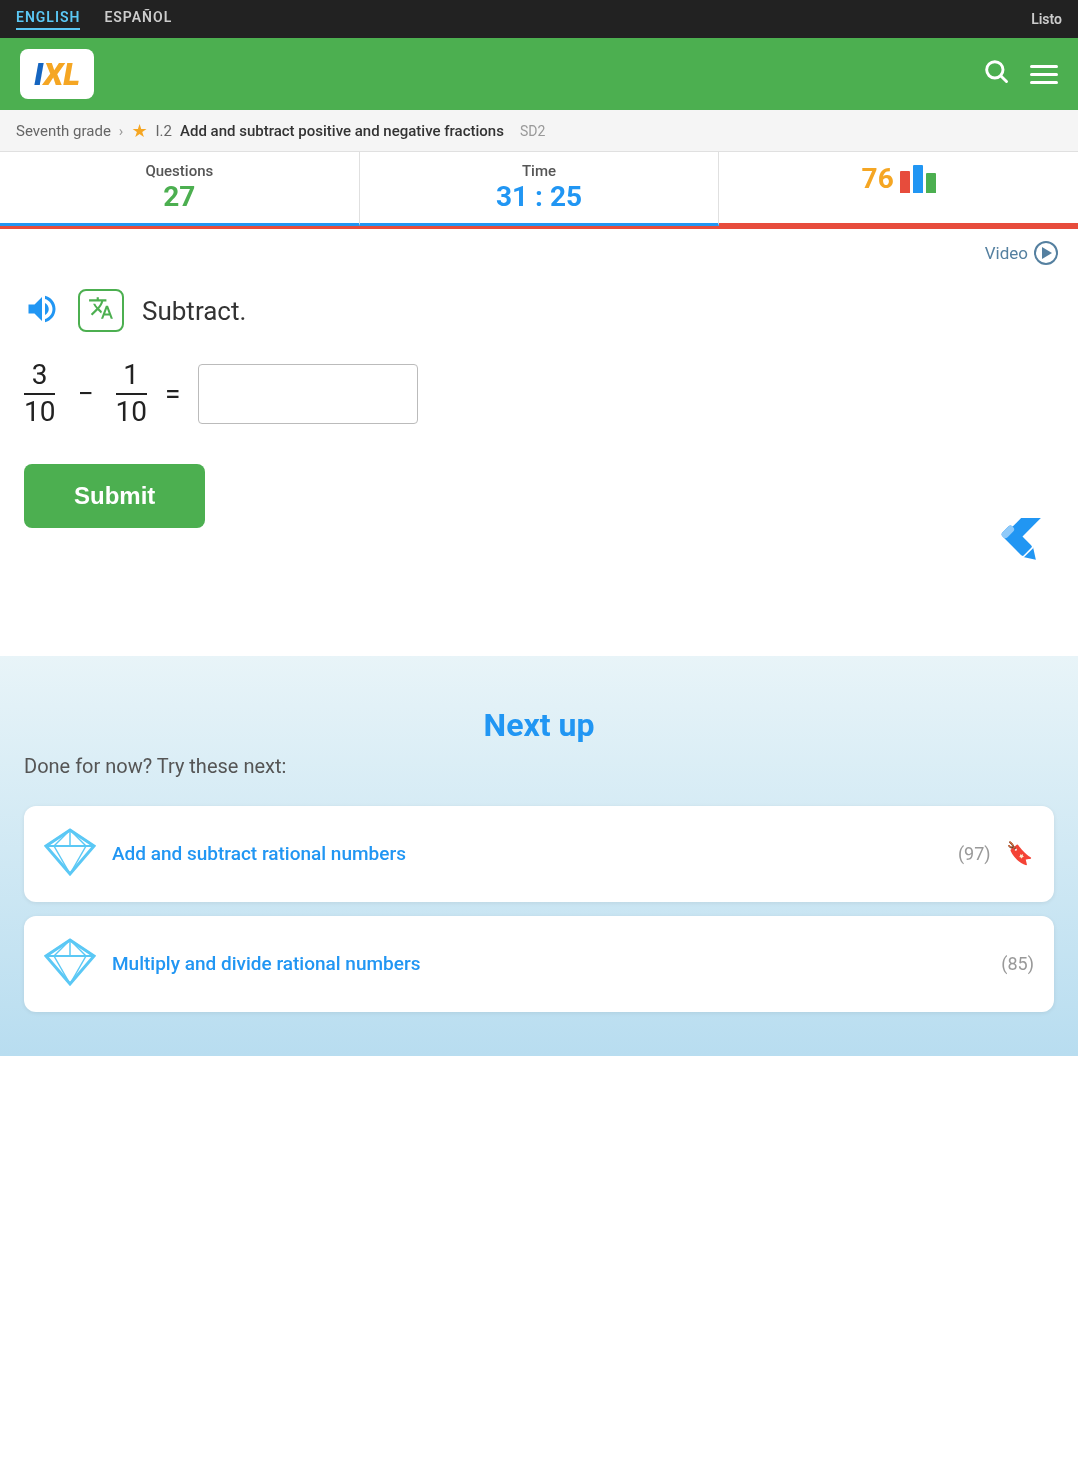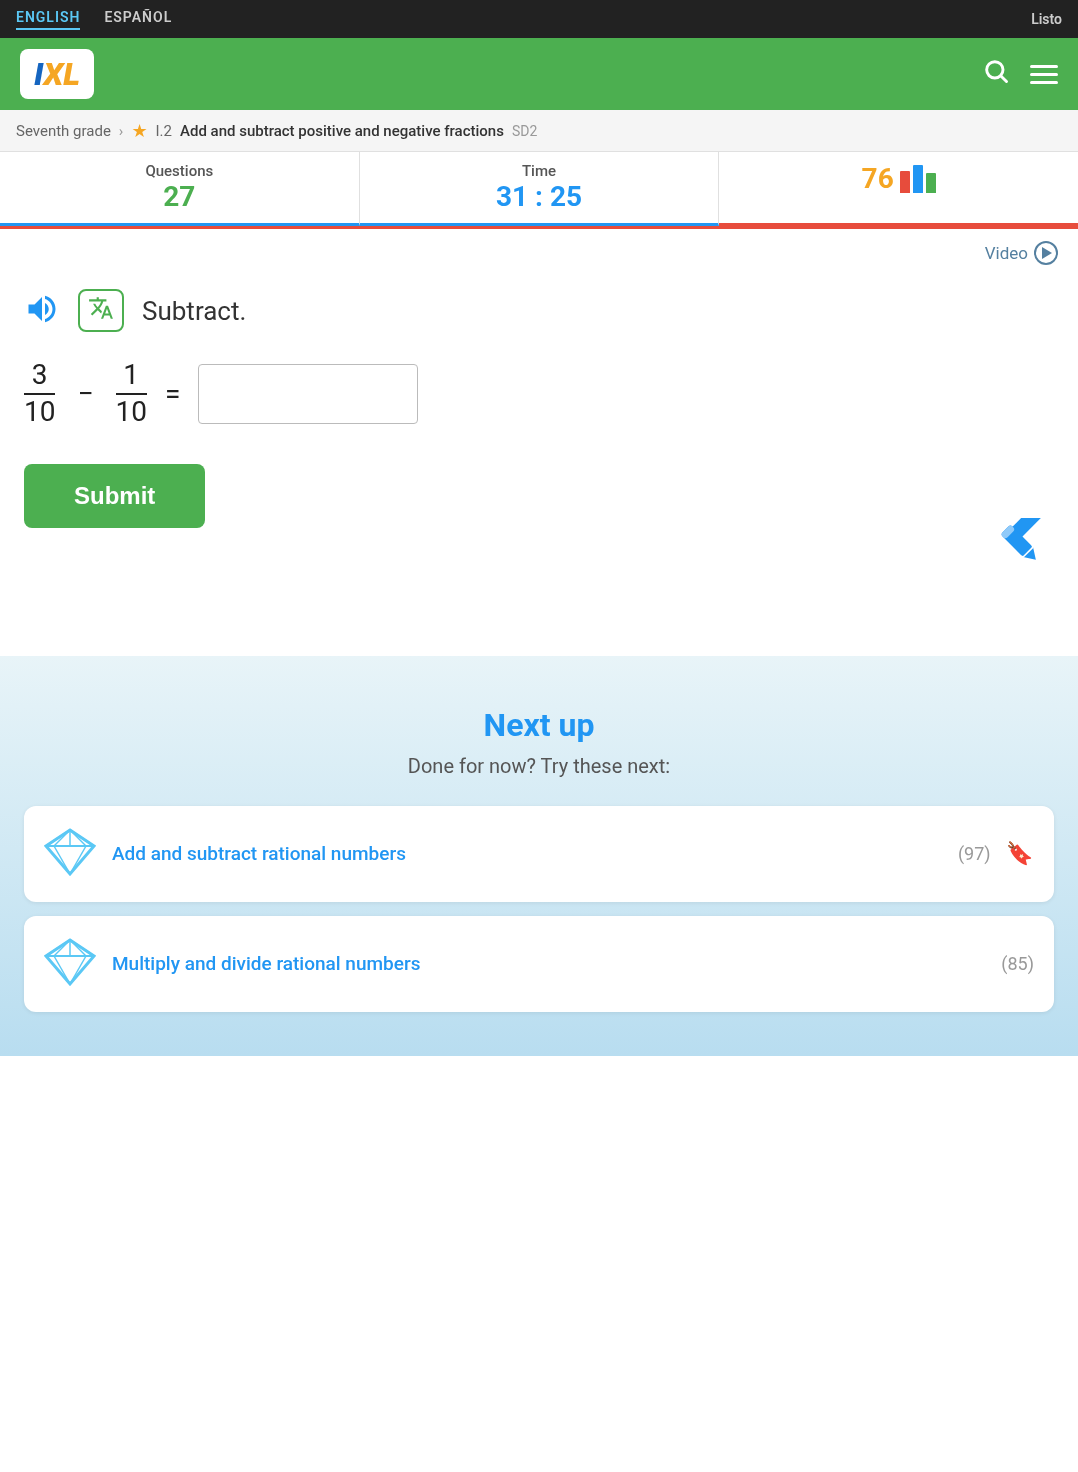--- a/index.html
+++ b/index.html
@@ -119,20 +119,21 @@
       font-size: 18px;
     }
     .breadcrumb-skill {
       color: #333;
       font-size: 15px;
       font-weight: 500;
     }
     .breadcrumb-code {
       color: #999;
       font-size: 14px;
+      margin-left: 8px;
     }
 
     
     .stats-bar {
       display: flex;
       border-bottom: 3px solid #e74c3c;
     }
     .stat-cell {
       flex: 1;
       text-align: center;
@@ -330,21 +331,21 @@
       min-height: 300px;
     }
     .next-up-title {
       text-align: center;
       color: #2196f3;
       font-size: 32px;
       font-weight: 700;
       margin-bottom: 10px;
     }
     .next-up-subtitle {
-      text-align: center;
+      text-align: left;
       color: #555;
       font-size: 20px;
       margin-bottom: 28px;
     }
     .next-item {
       background: #fff;
       border-radius: 12px;
       padding: 20px 20px;
       display: flex;
       align-items: center;

